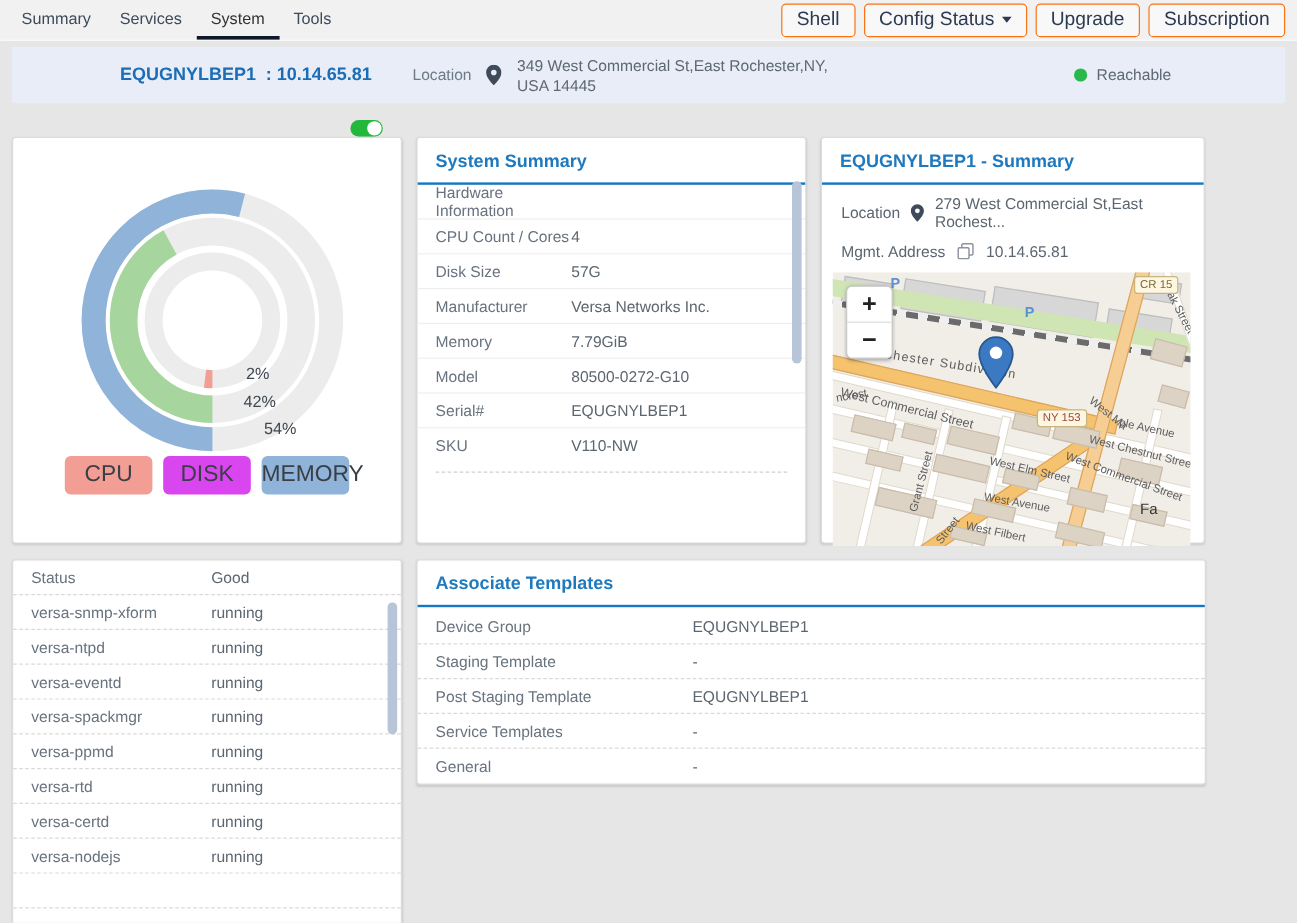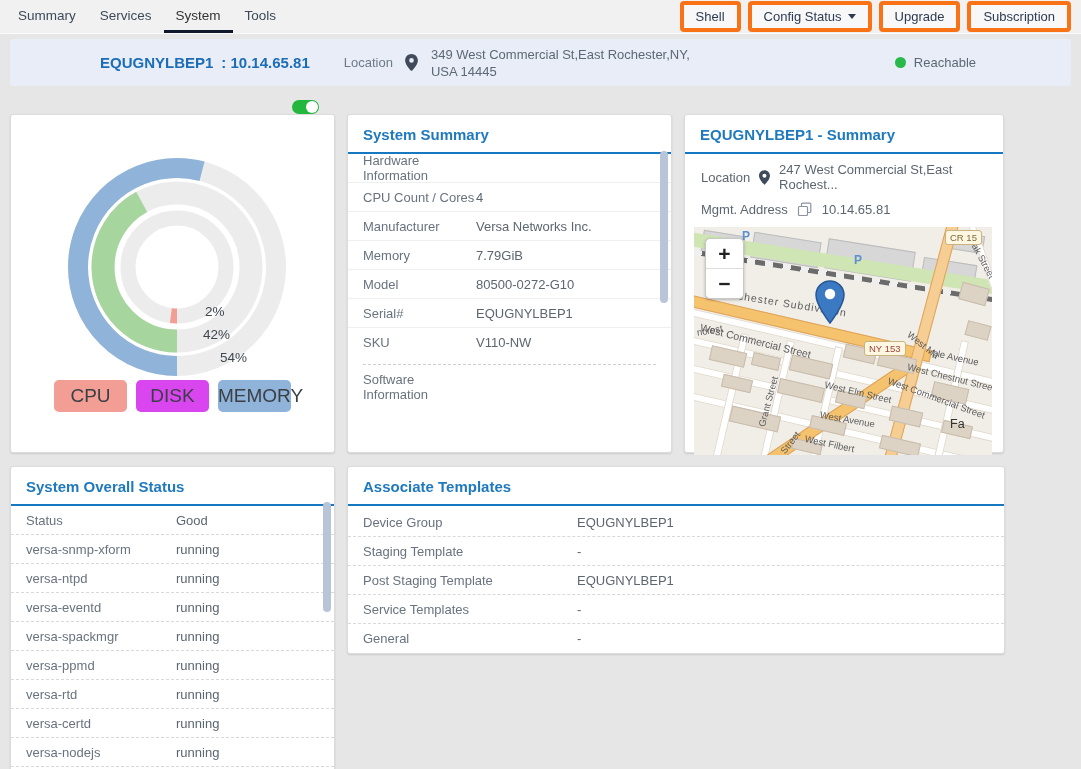--- a/index.html
+++ b/index.html
@@ -5,22 +5,22 @@
   html,body{margin:0;padding:0;}
   body{font-family:"Liberation Sans",sans-serif;background:#e6e6e6;}
   #app{position:relative;width:1081px;height:769px;overflow:hidden;background:#e6e6e6;}
 
   
   .topnav{display:flex;align-items:stretch;height:33px;background:#f1f1f1;border-bottom:1px solid #fbfbfb;padding:0 6px;}
   .tabs{display:flex;align-items:stretch;}
   .tab{display:flex;align-items:center;padding:0 12px;font-size:13.5px;color:#3d4a5a;cursor:pointer;border-bottom:3px solid transparent;}
   .tab.active{border-bottom:3px solid #0f172a;color:#333;}
   .nav-actions{margin-left:auto;display:flex;align-items:center;gap:7px;padding-right:4px;}
-  .btn{display:flex;align-items:center;gap:6px;border:4px solid #f97316;border-radius:4px;background:#f8f8f8;
-       padding:4px 12px;font-size:13px;color:#2c3a52;cursor:pointer;}
+  .btn{display:flex;align-items:center;gap:6px;border:1px solid #f97316;border-radius:4px;background:#f8f8f8;
+       padding:4px 12px;font-size:16px;color:#2c3a52;cursor:pointer;}
   .caret{width:0;height:0;border-left:4px solid transparent;border-right:4px solid transparent;border-top:5px solid #2c3a52;}
 
   
   .devbar{margin:5px 10px 0;background:#e8edf7;height:47px;display:flex;align-items:center;padding:0 14px;border-radius:2px;}
   .dev-name{margin-left:76px;font-weight:bold;color:#1a6db6;font-size:15px;}
   .dev-ip{margin-left:8px;font-weight:bold;color:#1a6db6;font-size:15px;}
   .loc-label{margin-left:34px;font-size:13px;color:#6e7a88;}
   .pin-sm{margin-left:12px;flex:0 0 auto;}
   .dev-addr{margin-left:13px;font-size:13px;color:#5d6874;line-height:17px;}
   .reach{margin-left:auto;margin-right:81px;display:flex;align-items:center;gap:8px;font-size:13px;color:#5d6874;}
@@ -154,54 +154,55 @@
     <div class="card c2">
       <div class="card-h">System Summary</div>
       <div class="kv solid-b">
           <span class="k sec-h">Hardware Information</span>
         </div>
       <div class="kv solid-b">
           <span class="k">CPU Count / Cores</span>
           <span class="v">4</span>
         </div>
       <div class="kv solid-b">
+          <span class="k">Disk Size</span>
+          <span class="v">57G</span>
+        </div>
+      <div class="kv solid-b">
           <span class="k">Manufacturer</span>
           <span class="v">Versa Networks Inc.</span>
         </div>
       <div class="kv solid-b">
           <span class="k">Memory</span>
           <span class="v">7.79GiB</span>
         </div>
       <div class="kv solid-b">
           <span class="k">Model</span>
           <span class="v">80500-0272-G10</span>
         </div>
       <div class="kv solid-b">
           <span class="k">Serial#</span>
           <span class="v">EQUGNYLBEP1</span>
         </div>
       <div class="kv">
           <span class="k">SKU</span>
           <span class="v">V110-NW</span>
         </div>
       <div class="dash-div"></div>
-      <div class="kv">
-          <span class="k sec-h">Software Information</span>
-        </div>
       <div class="scrollbar" style="right:3px;top:36px;height:152px;"></div>
     </div>
 
     <div class="card c3">
       <div class="card-h">EQUGNYLBEP1 - Summary</div>
       <div class="inforow">
         <span class="lbl">Location</span>
         <svg width="12" height="15" viewBox="0 0 12 16">
           <path d="M6 0C2.7 0 0 2.7 0 6c0 4.5 6 10 6 10s6-5.5 6-10C12 2.7 9.3 0 6 0zm0 8.2A2.2 2.2 0 1 1 6 3.8a2.2 2.2 0 0 1 0 4.4z" fill="#3f4a5a"></path>
         </svg>
-        <span>247 West Commercial St,East Rochest...</span>
+        <span>279 West Commercial St,East Rochest...</span>
       </div>
       <div class="inforow">
         <span class="lbl">Mgmt. Address</span>
         <svg width="16" height="15" viewBox="0 0 16 15">
           <rect x="1.5" y="4.5" width="9" height="9" rx="1" fill="none" stroke="#8a93a0" stroke-width="1.2"></rect>
           <path d="M4.5 4.5V2.2c0-.5.4-1 1-1h7.3c.6 0 1 .5 1 1v7.3c0 .6-.4 1-1 1h-2.3" fill="none" stroke="#8a93a0" stroke-width="1.2"></path>
         </svg>
         <span>10.14.65.81</span>
       </div>
 
@@ -273,21 +274,20 @@
           <div class="zi">+</div>
           <div>−</div>
         </div>
       </div>
     </div>
   </div>
 
   <div class="row2">
 
     <div class="card c4">
-      <div class="card-h">System Overall Status</div>
       <div class="kv dash-b">
           <span class="k">Status</span>
           <span class="v">Good</span>
         </div>
       <div class="kv dash-b">
           <span class="k">versa-snmp-xform</span>
           <span class="v">running</span>
         </div>
       <div class="kv dash-b">
           <span class="k">versa-ntpd</span>

